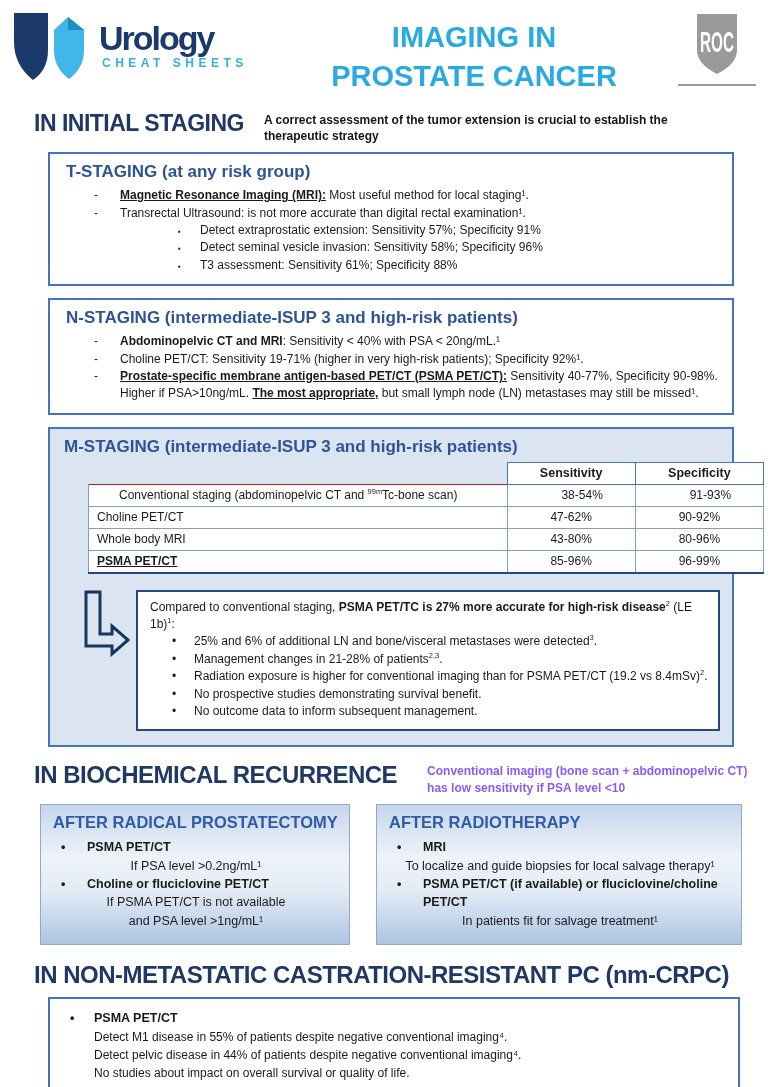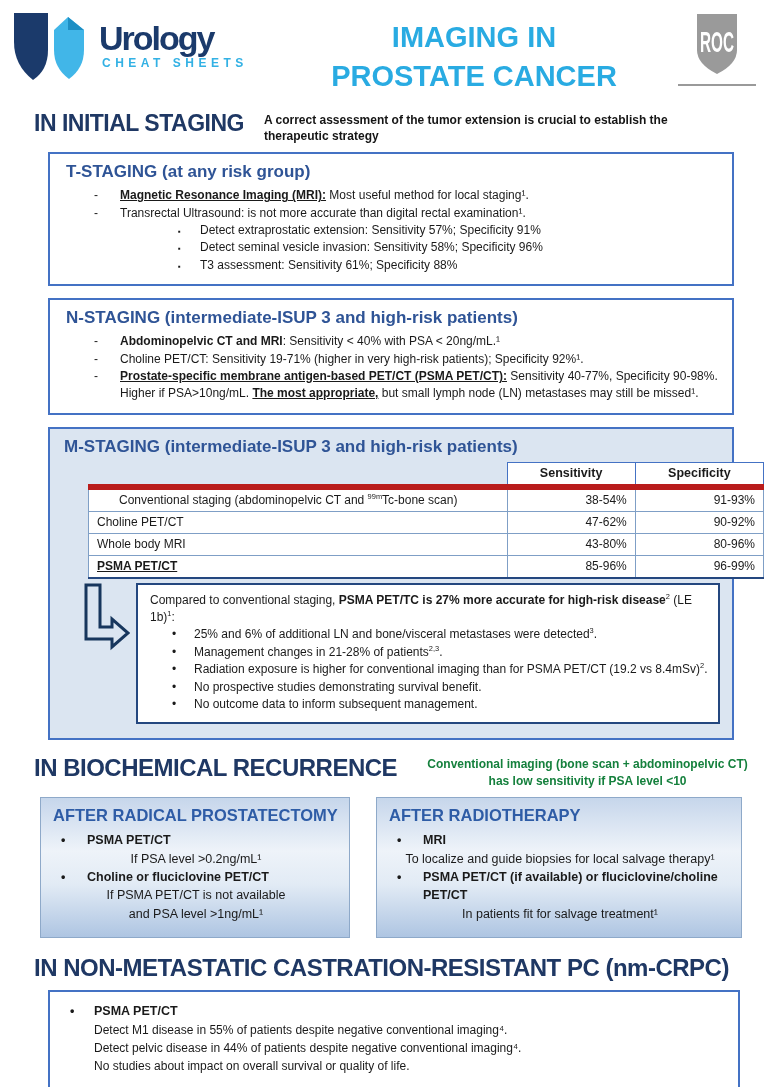--- a/index.html
+++ b/index.html
@@ -37,34 +37,34 @@
   .square-line{display:flex;padding-left:112px;}
   .square-line::before{content:"▪";flex:0 0 22px;font-size:8px;padding-top:4px;}
 
   
   .m-box{background:#dbe5f1;border:2px solid #4472c4;margin:12px 34px 0 48px;padding:8px 10px 14px 14px;}
   .m-table{border-collapse:collapse;margin:4px 0 0 24px;width:676px;font-size:12px;}
   .m-table th,.m-table td{padding:1px 8px;height:19px;}
   .m-table thead th{background:transparent;border:none;font-weight:bold;font-size:12.5px;text-align:center;}
   .m-table thead th.val{background:#ffffff;border:1.5px solid #4472c4;}
   .m-table tbody td{background:#ffffff;border:1px solid #7f9fc6;}
-  .m-table tbody tr:first-child td{border-top:6px solid #b91c1c;padding-left:30px;}
+  .m-table tbody tr:first-child td{border-top:1px solid #b91c1c;padding-left:30px;}
   .m-table tbody tr:last-child td{border-bottom:2px solid #24477f;}
   .m-table td.lbl{text-align:left;width:62%;}
-  .m-table td.num{text-align:right;width:19%;}
-  .callout-row{display:flex;margin-top:4px;align-items:flex-start;}
+  .m-table td.num{text-align:center;width:19%;}
+  .callout-row{display:flex;margin-top:16px;align-items:flex-start;}
   .elbow{margin-left:12px;flex:0 0 56px;}
   .callout-box{flex:1;background:#ffffff;border:2px solid #24477f;margin-left:4px;margin-right:2px;padding:7px 10px 9px 12px;font-size:12px;line-height:1.45;}
   .bullet-line{display:flex;padding-left:22px;}
   .bullet-line::before{content:"•";flex:0 0 22px;}
   .bullet-line .txt{flex:1;}
 
   
   .biochem-row{display:flex;margin:14px 20px 0 34px;}
-  .biochem-note{font-size:12px;font-weight:bold;color:#15803d;line-height:1.35;text-align:center;max-width:372px;margin-left:30px;padding-top:2px;}
+  .biochem-note{font-size:12px;font-weight:bold;color:#8b5cf6;line-height:1.35;text-align:left;max-width:372px;margin-left:30px;padding-top:2px;}
   .recur-boxes{display:flex;gap:26px;margin:8px 26px 0 40px;}
   .recur-box{border:1px solid #8ea9c9;background:linear-gradient(180deg,#c6d6eb 0%,#eef3f9 38%,#e2ebf5 62%,#aec5e2 100%);padding:8px 10px 14px 12px;}
   .recur-box.left{width:286px;}
   .recur-box.right{flex:1;}
   .recur-title{font-size:16.5px;font-weight:bold;color:#2e5ca6;margin-bottom:6px;}
   .recur-head{display:flex;font-weight:bold;font-size:12.5px;padding-left:8px;line-height:1.5;}
   .recur-head::before{content:"•";flex:0 0 26px;}
   .recur-sub{text-align:center;font-size:12.5px;line-height:1.45;}
 
   

